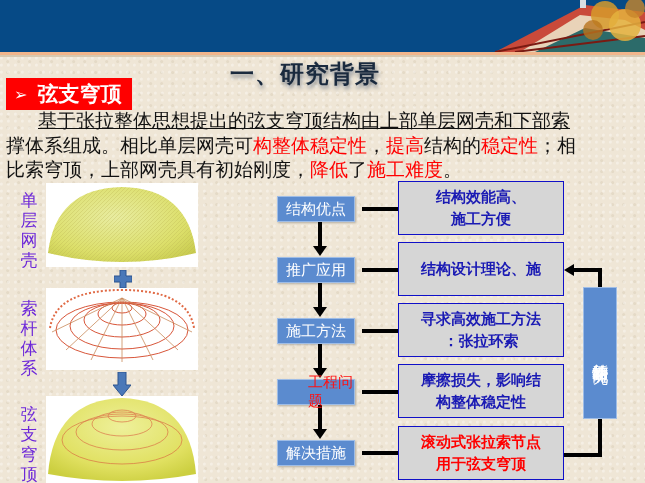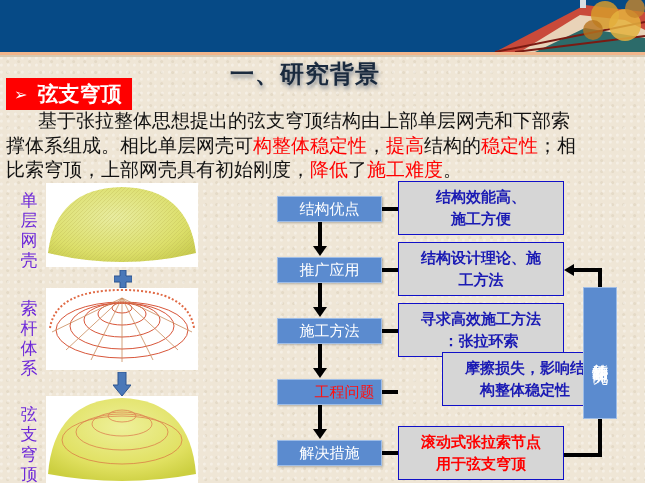--- a/index.html
+++ b/index.html
@@ -32,35 +32,35 @@
     background:#ff0000; color:#fff; font-size:21px; font-weight:bold;
     display:flex; align-items:center; padding-left:8px; box-sizing:border-box;
   }
   .tag .arrow { font-size:16px; margin-right:10px; }
   .para {
     position:absolute; left:6px; top:108px; width:630px;
     font-family:"DejaVu Serif", serif; font-size:19px; line-height:24.5px; color:#111;
   }
   .para .line { white-space:nowrap; }
   .para .red { color:#ff0000; }
-  .indent { padding-left:32px; }
+  .indent { padding-left:32px;text-decoration:underline; }
 
   .vlabel {
     position:absolute; left:18px; width:22px;
     font-size:17px; line-height:20px; color:#6d28d9; text-align:center;
     font-family:"DejaVu Sans", sans-serif;
   }
   .img-box { position:absolute; left:46px; width:152px; background:#fff; overflow:hidden; }
   .plus {
     position:absolute; left:114px; top:270px; width:18px; height:18px;
   }
   .down-arrow { position:absolute; left:113px; top:372px; width:18px; height:24px; }
 
   .flow-left {
-    position:absolute; left:277px; width:105px; height:26px;
+    position:absolute; left:277px; width:78px; height:26px;
     background:#5b8bcf; border:1px solid #9fbde6; box-sizing:border-box;
     color:#fff; font-size:15px; display:flex; align-items:center; justify-content:center;
     box-shadow: 1px 1px 2px rgba(0,0,0,0.25);
   }
   .flow-left.red-text { color:#ff1010;padding-left:30px; }
   .flow-right {
     position:absolute; left:398px; width:166px; height:54px;
     background:#d6d6d6; border:1.5px solid #1010c8; box-sizing:border-box;
     color:#1a1ab4; font-size:15px; font-weight:bold; text-align:center;
     display:flex; align-items:center; justify-content:center; line-height:22px;
@@ -222,30 +222,29 @@
 
 <div class="flow-right" style="top:181px;">
   <div>
       <div>结构效能高、</div>
       <div>施工方便</div>
     </div>
 </div>
 <div class="flow-right" style="top:242px;">
   <div>
       <div>结构设计理论、施</div>
-      <div>工方法</div>
     </div>
 </div>
 <div class="flow-right" style="top:303px;">
   <div>
       <div>寻求高效施工方法</div>
       <div>：张拉环索</div>
     </div>
 </div>
-<div class="flow-right" style="top:352px;margin-left:44px;">
+<div class="flow-right" style="top:364px;">
   <div>
       <div>摩擦损失，影响结</div>
       <div>构整体稳定性</div>
     </div>
 </div>
 <div class="flow-right red-text" style="top:426px;">
   <div>
       <div>滚动式张拉索节点</div>
       <div>用于弦支穹顶</div>
     </div>

